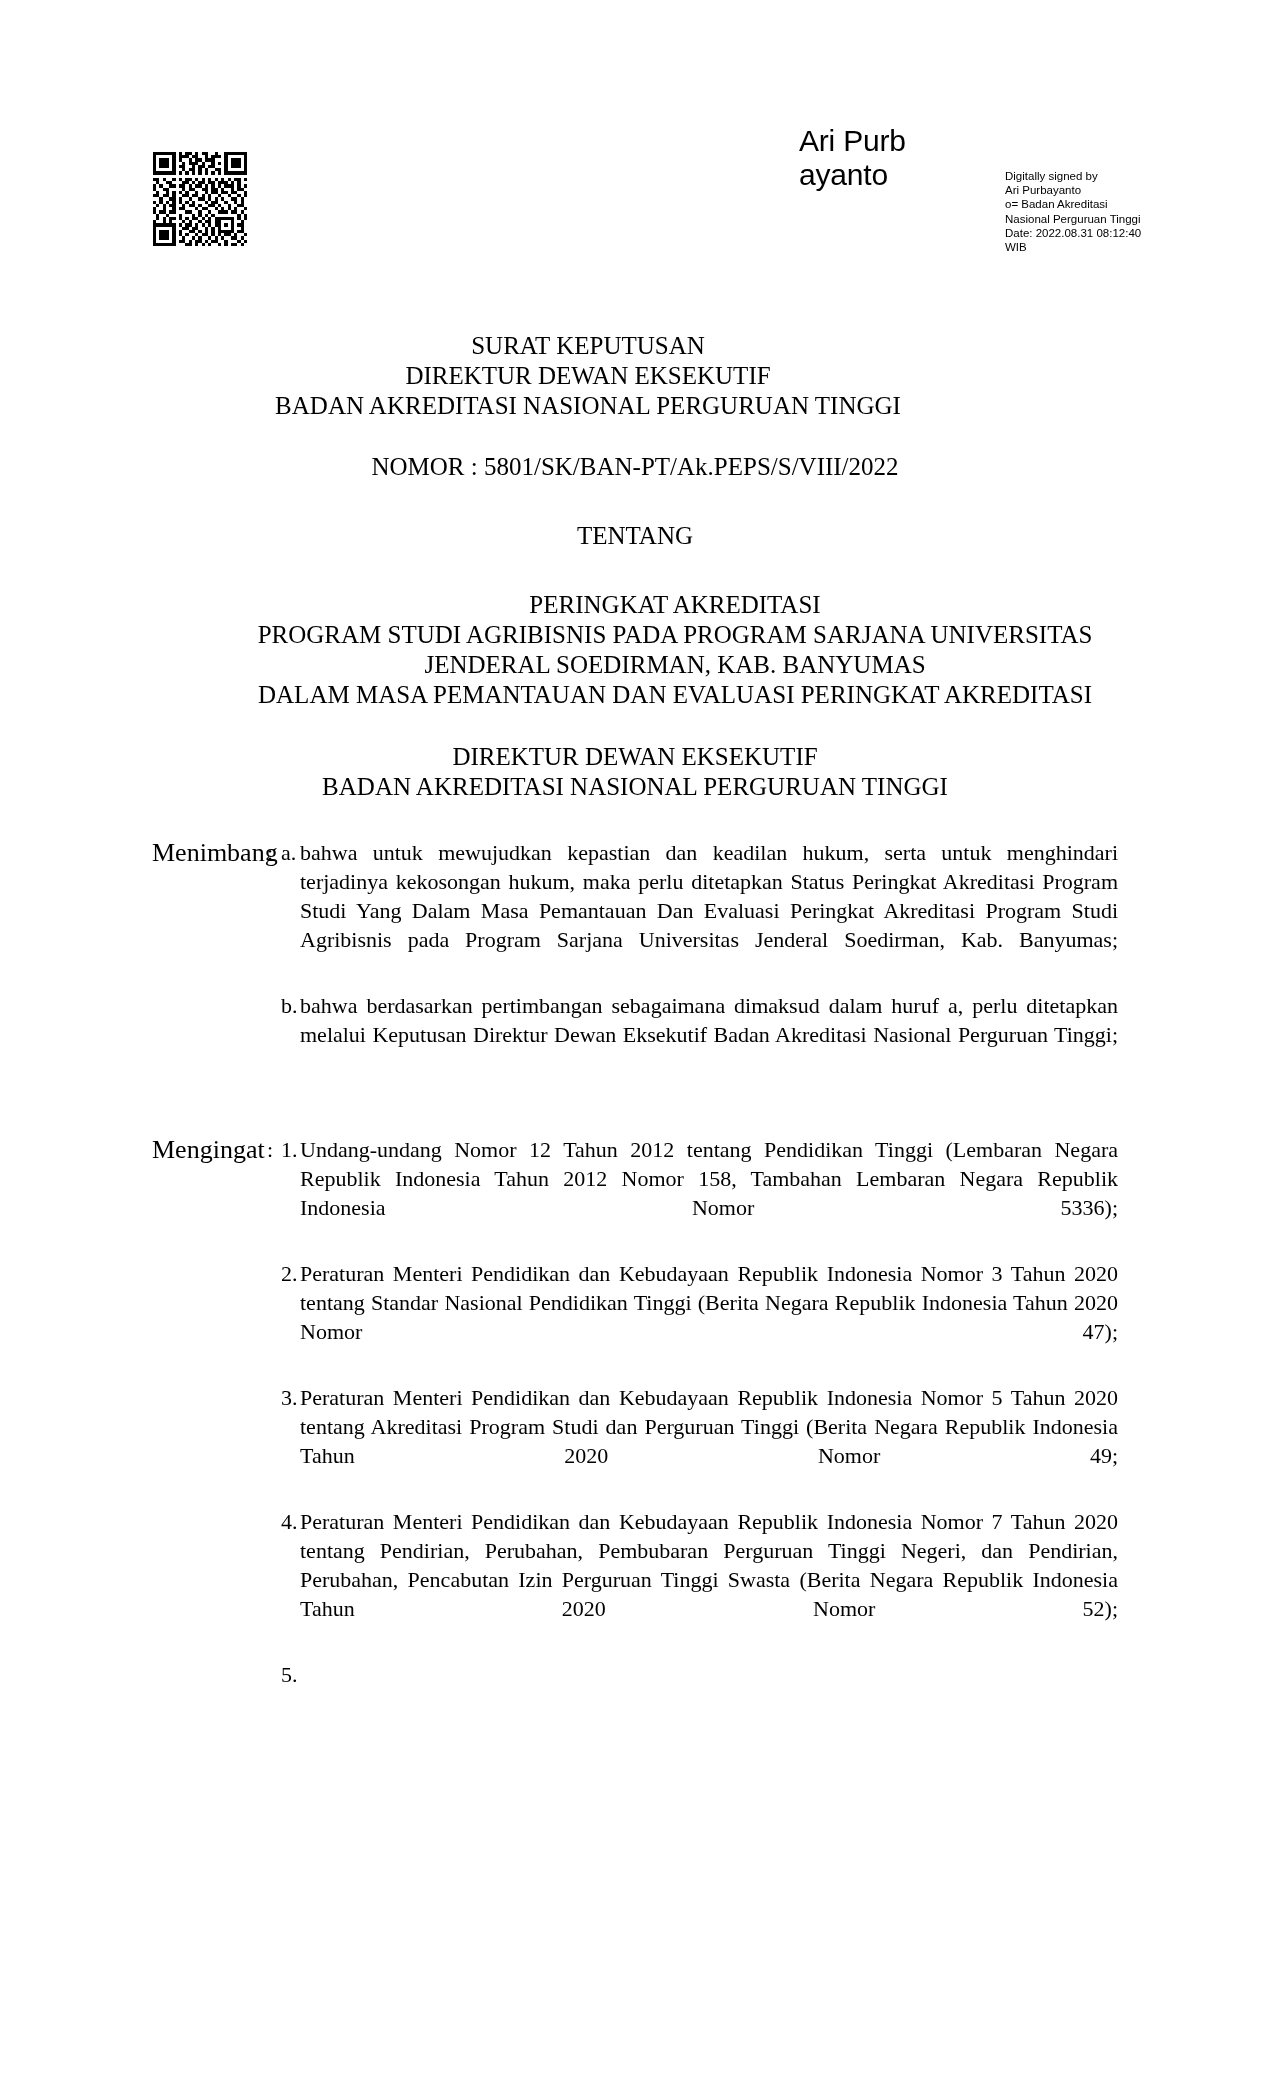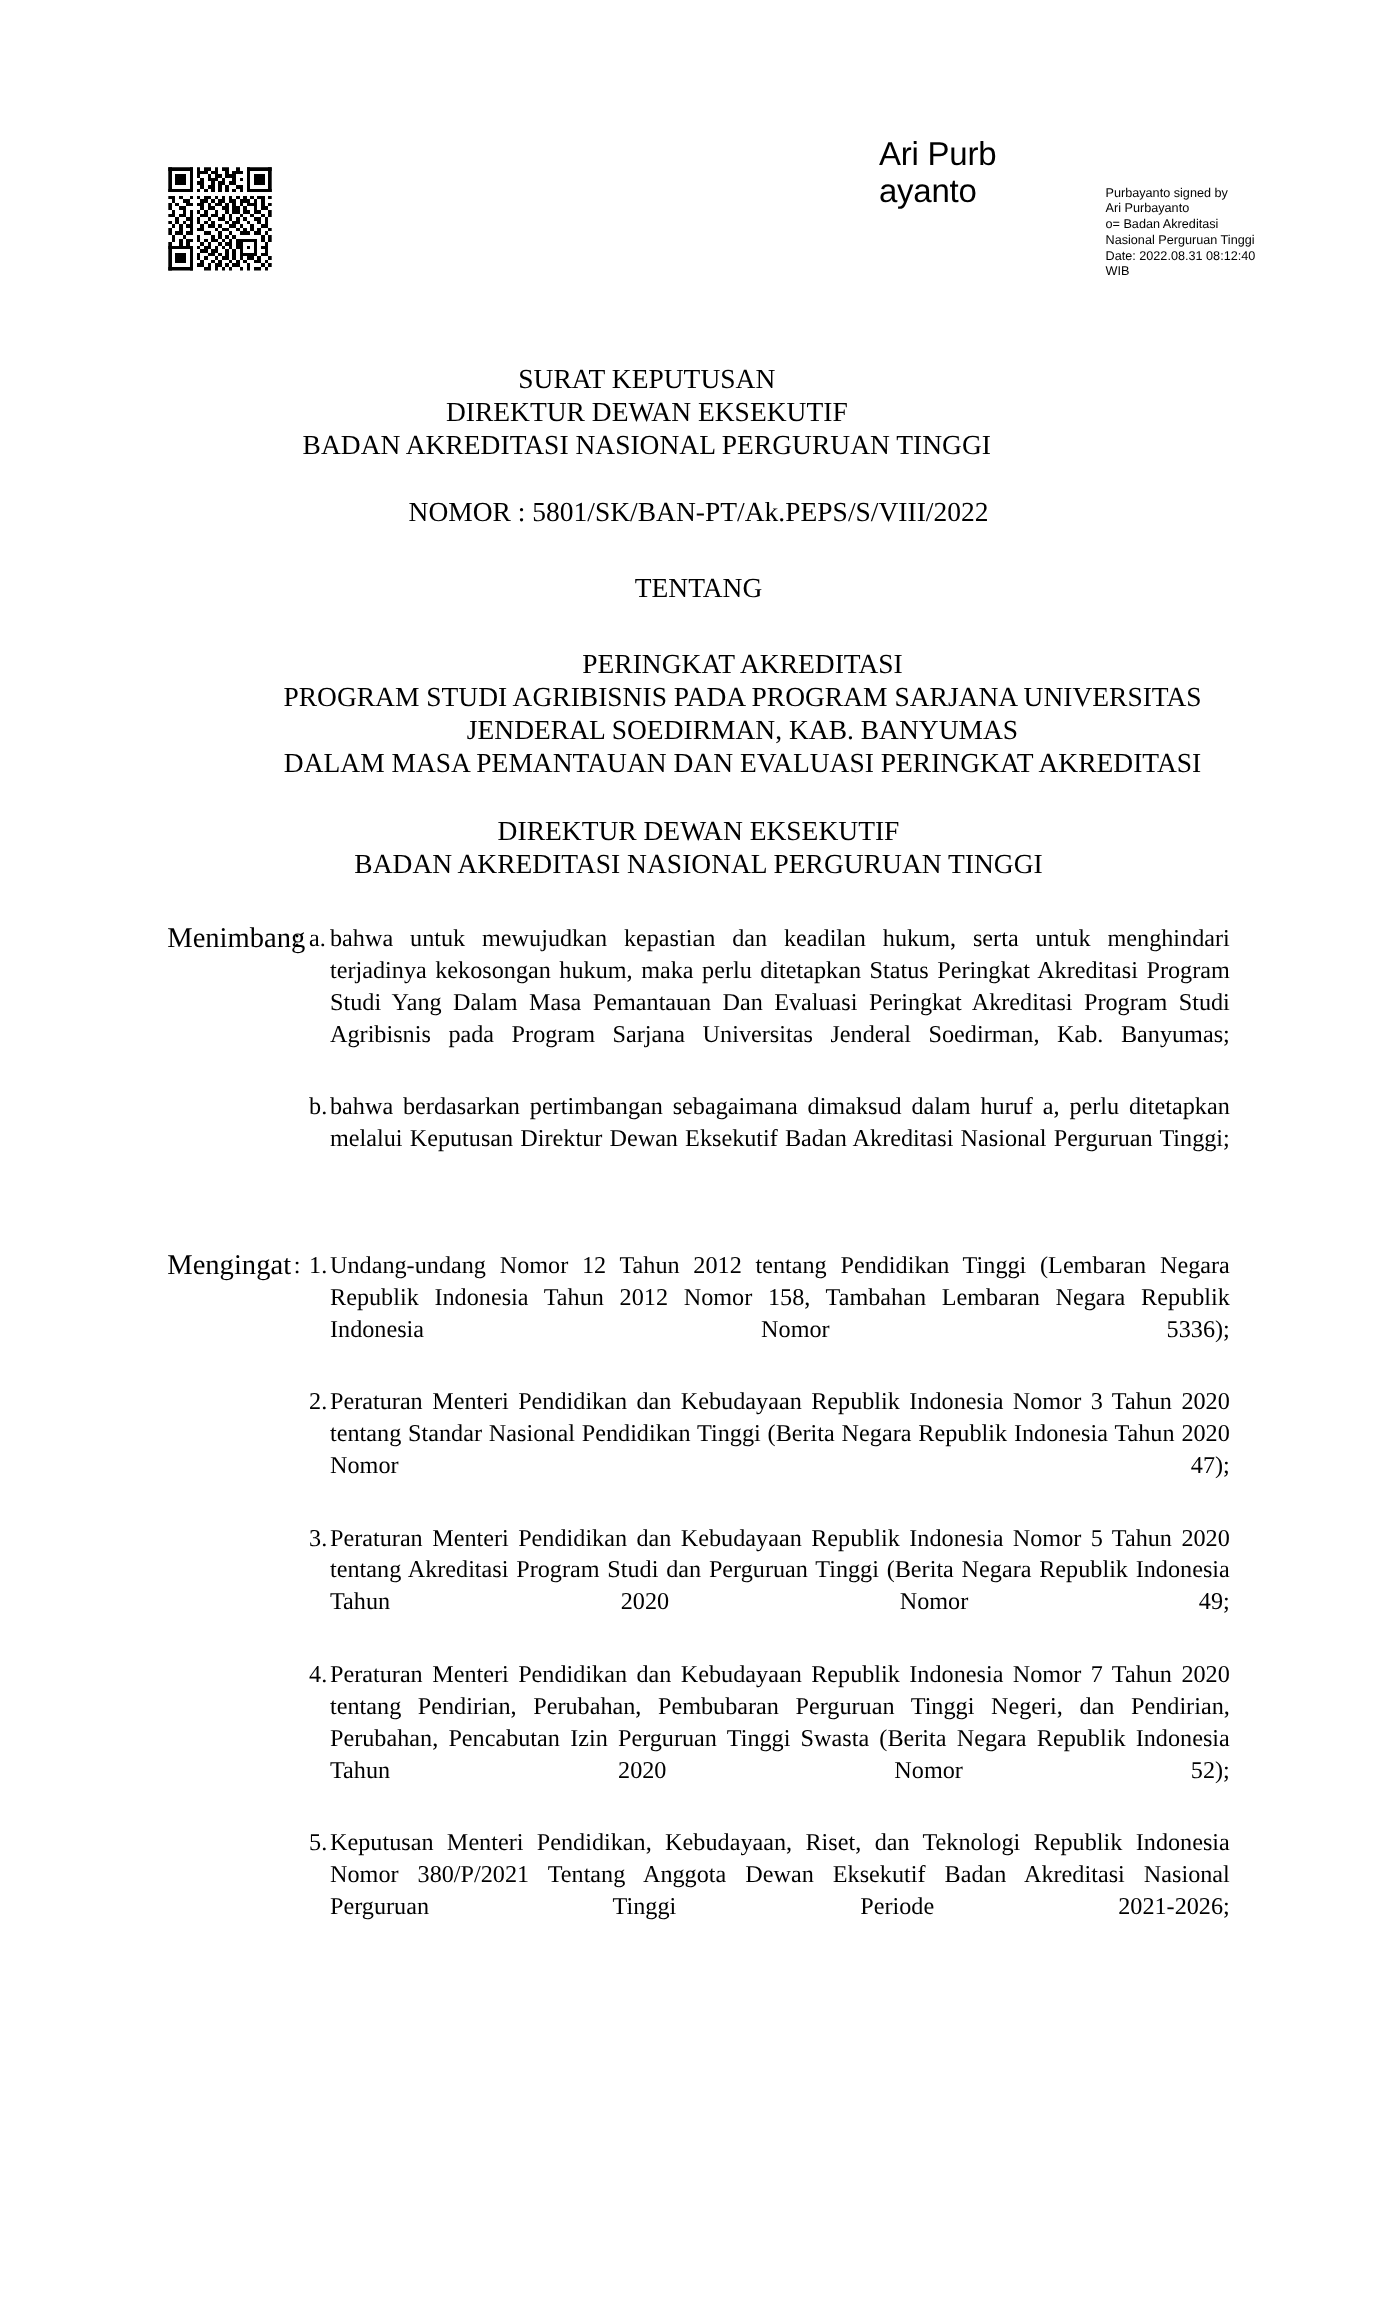--- a/index.html
+++ b/index.html
@@ -448,21 +448,21 @@
           <rect x="24" y="28" width="2" height="1"></rect>
         <rect x="27" y="28" width="1" height="1"></rect>
       </g>
     </svg>
   </div>
 
 
   <div class="sig-name">Ari Purbayanto</div>
 
   <div class="sig-details">
-    <div>Purbayanto signed by</div>
+    <div>Digitally signed by</div>
     <div>Ari Purbayanto</div>
     <div>o= Badan Akreditasi</div>
     <div>Nasional Perguruan Tinggi</div>
     <div>Date: 2022.08.31 08:12:40</div>
     <div>WIB</div>
   </div>
 </div>
 
 <div class="doc-title">
   <div class="title-line">SURAT KEPUTUSAN</div>
@@ -518,18 +518,17 @@
       <li class="clause-item">
         <span class="item-marker">3.</span>
         <span class="item-text">Peraturan Menteri Pendidikan dan Kebudayaan Republik Indonesia Nomor 5 Tahun 2020 tentang Akreditasi Program Studi dan Perguruan Tinggi (Berita Negara Republik Indonesia Tahun 2020 Nomor 49;</span>
       </li>
       <li class="clause-item">
         <span class="item-marker">4.</span>
         <span class="item-text">Peraturan Menteri Pendidikan dan Kebudayaan Republik Indonesia Nomor 7 Tahun 2020 tentang Pendirian, Perubahan, Pembubaran Perguruan Tinggi Negeri, dan Pendirian, Perubahan, Pencabutan Izin Perguruan Tinggi Swasta (Berita Negara Republik Indonesia Tahun 2020 Nomor 52);</span>
       </li>
       <li class="clause-item">
         <span class="item-marker">5.</span>
-        <span class="item-text">Keputusan Menteri Pendidikan, Kebudayaan, Riset, dan Teknologi Republik Indonesia Nomor 380/P/2021 Tentang Anggota Dewan Eksekutif Badan Akreditasi Nasional Perguruan Tinggi Periode 2021-2026;</span>
       </li>
     </ul>
   </div>
 
 </div>
 
 </body></html>

